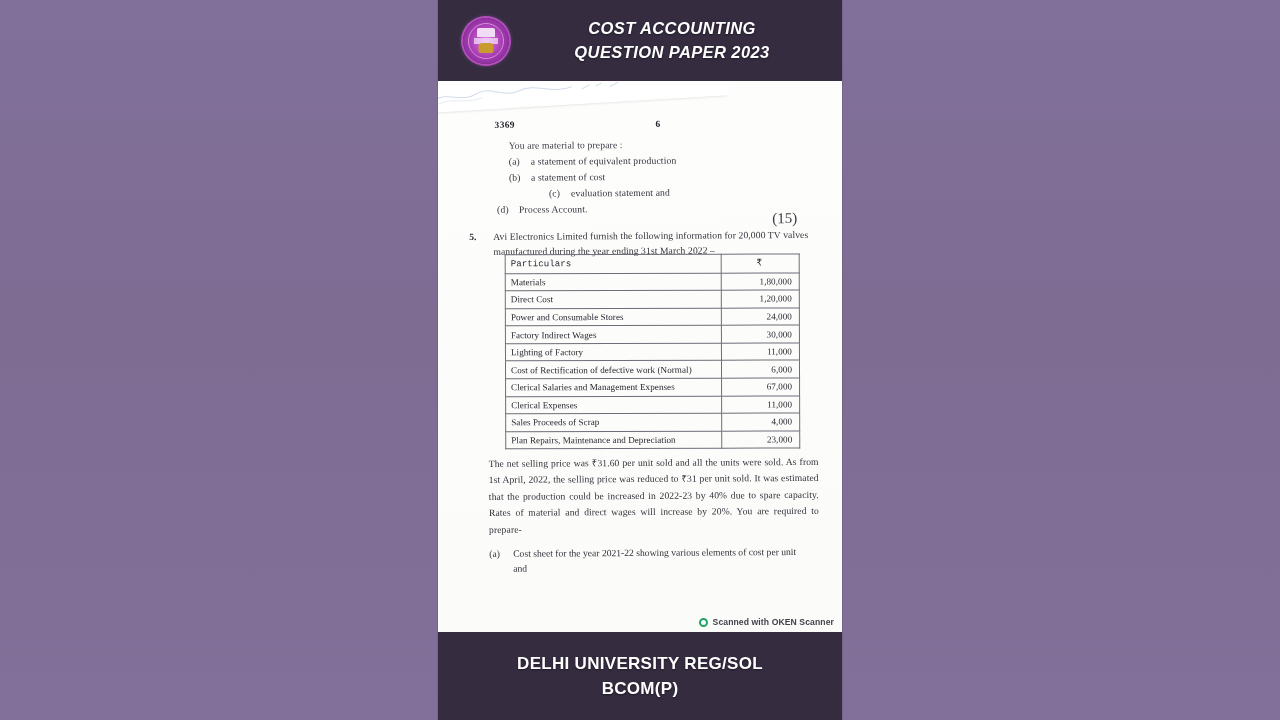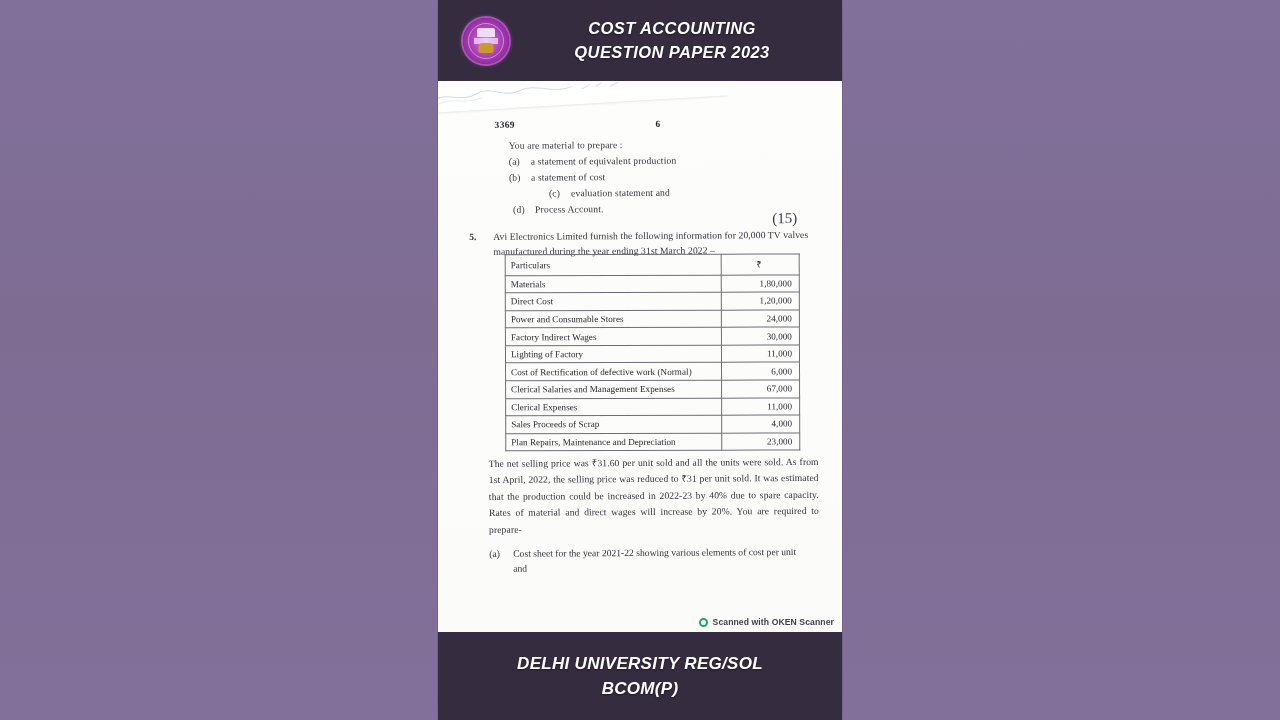--- a/index.html
+++ b/index.html
@@ -143,21 +143,21 @@
 
   .subitem {
     position: absolute;
     font-size: 9.6px; color: #33333c; letter-spacing: 0.15px;
     white-space: nowrap;
   }
   .subitem .lbl { display: inline-block; width: 22px; }
   #si-a { left: 72px; top: 74px; }
   #si-b { left: 72px; top: 90px; }
   #si-c { left: 72px; top: 106px; margin-left: 40px; }
-  #si-d { left: 76px; top: 122px; font-family: Liberation Serif, serif; }
+  #si-d { left: 60px; top: 122px; font-family: Liberation Serif, serif; }
   #marks-15 {
     position: absolute; left: 335px; top: 130px;
     font-size: 15px; color: #3a3a44;
   }
 
   #q5 {
     position: absolute; left: 32px; top: 148px;
     width: 352px;
   }
   #q5 .qnum {
@@ -189,21 +189,21 @@
     font-weight: normal;
     text-align: left;
     letter-spacing: 0.05px;
     background: transparent;
   }
   table#particulars .amt {
     text-align: right;
     width: 78px;
     padding-right: 7px;
   }
-  table#particulars thead th { font-weight: normal; }
+  table#particulars thead th { font-weight: normal; font-family: Liberation Mono, monospace; }
   table#particulars thead .amt { text-align: center; }
 
   #para {
     position: absolute; left: 50px; top: 374px;
     width: 330px;
     font-size: 9.6px;
     line-height: 16.4px;
     color: #32323b;
     text-align: justify;
     letter-spacing: 0.1px;
@@ -235,21 +235,20 @@
   #bottom-bar {
     position: absolute; left: 0; top: 632px;
     width: 100%; height: 88px;
     background: #352c40;
     display: flex; align-items: center; justify-content: center;
   }
   #bottom-bar .cap {
     color: #ffffff;
     font-size: 17px;
     font-weight: bold;
-    font-style: italic;
     line-height: 1.5;
     text-align: center;
     letter-spacing: 0.3px;
     text-shadow: 0 1px 2px rgba(0,0,0,0.45);
     white-space: nowrap;
   }
 </style>
 </head>
 <body>
 

